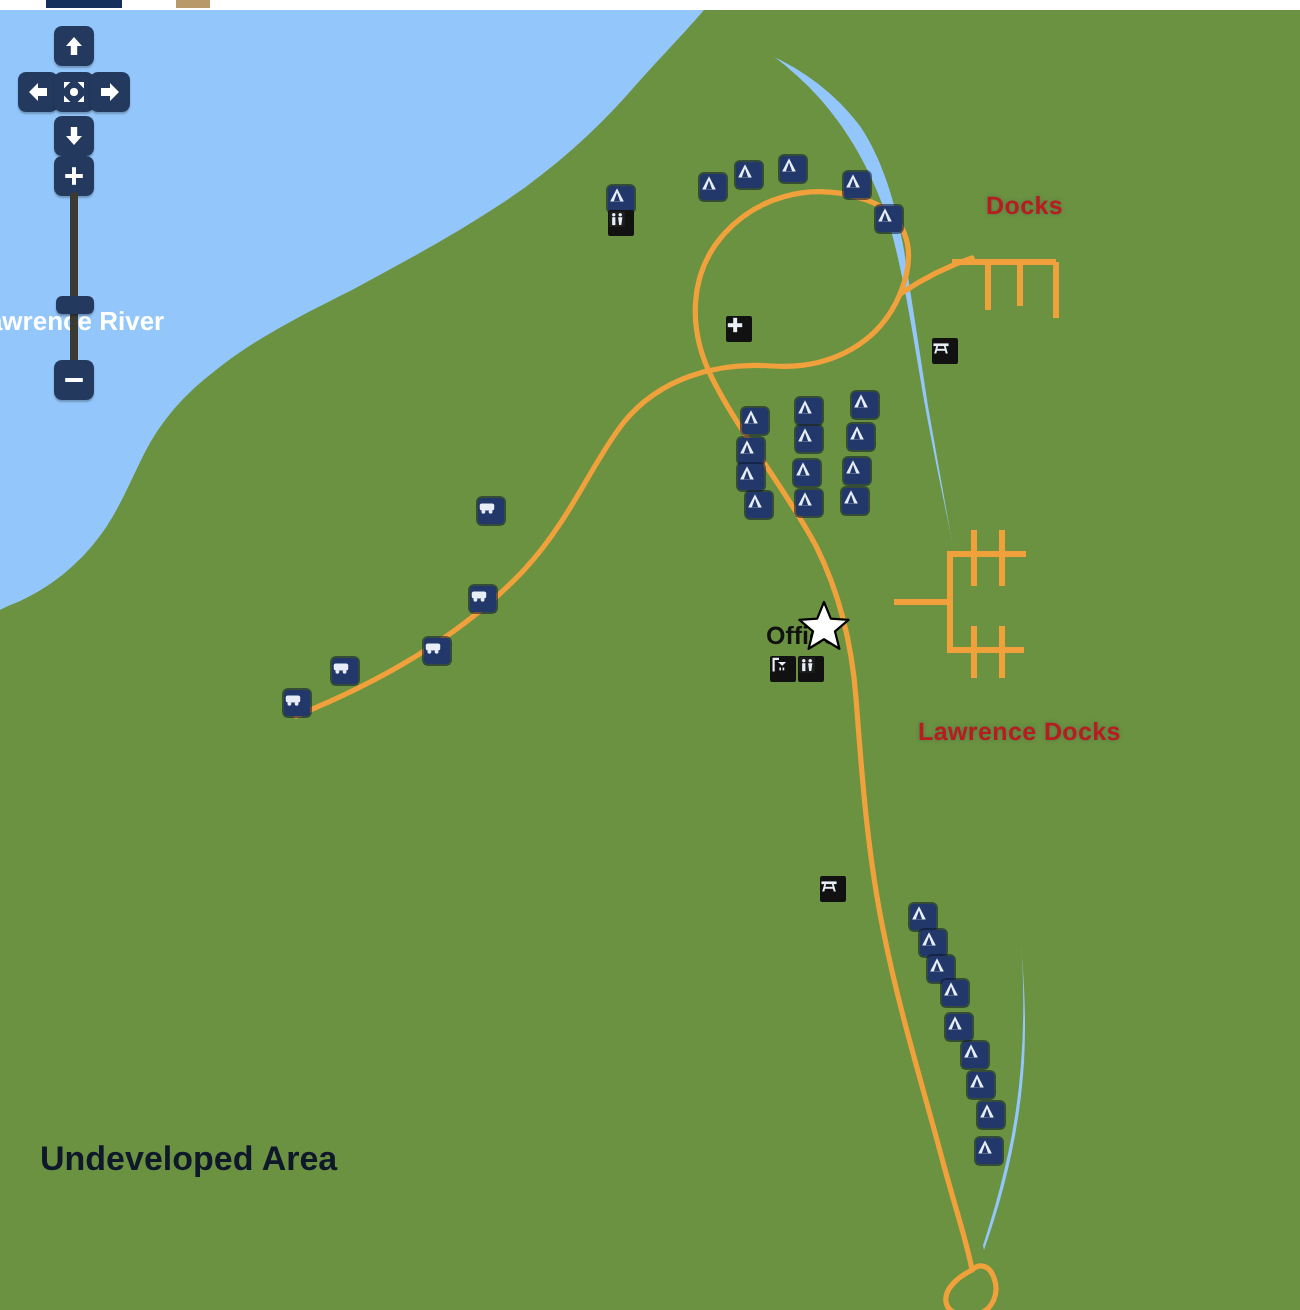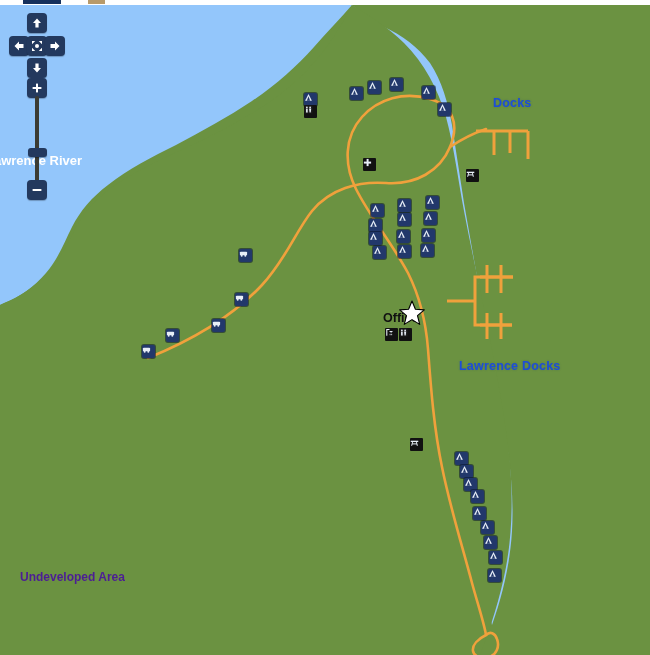--- a/index.html
+++ b/index.html
@@ -12,23 +12,23 @@
   #top-strip .chip{position:absolute;top:0;height:4px;}
   #chip-left{left:23px;width:38px;background:#16305c;}
   #chip-right{left:88px;width:17px;background:#b89a6a;}
 
   
   #map{position:absolute;left:0;top:5px;width:650px;height:650px;background:#93c6fb;overflow:hidden;}
   #map svg{position:absolute;left:0;top:0;}
 
   
   .maplabel{position:absolute;font-weight:bold;white-space:nowrap;pointer-events:none;}
-  .label-white{color:#1d4ed8;font-size:12.5px;letter-spacing:.2px;
+  .label-white{color:#b91c1c;font-size:12.5px;letter-spacing:.2px;
     text-shadow:0 0 2px rgba(40,70,110,.35);}
-  .label-dark{color:#4c1d95;font-size:12px;}
+  .label-dark{color:#0f172a;font-size:17px;}
   .label-river{color:#ffffff;font-size:13px;font-weight:bold;}
   .label-office{color:#111111;font-size:12.5px;font-weight:bold;}
 
   
   .star{position:absolute;width:0;height:0;}
   .star svg{position:absolute;left:-13px;top:-13px;}
 
   
   .poi{position:absolute;width:13px;height:13px;border-radius:2px;
        background:#22386b;box-shadow:0 0 0 1px rgba(10,20,45,.55);

